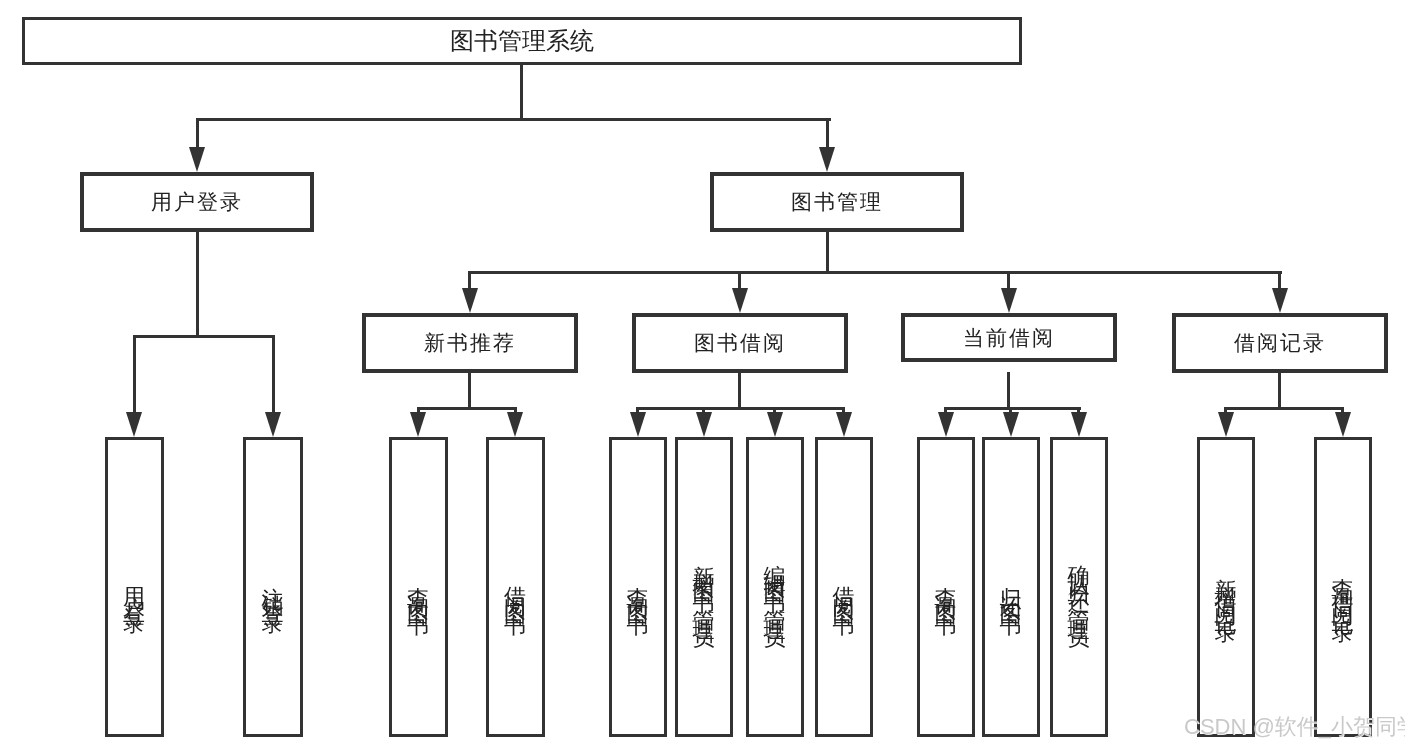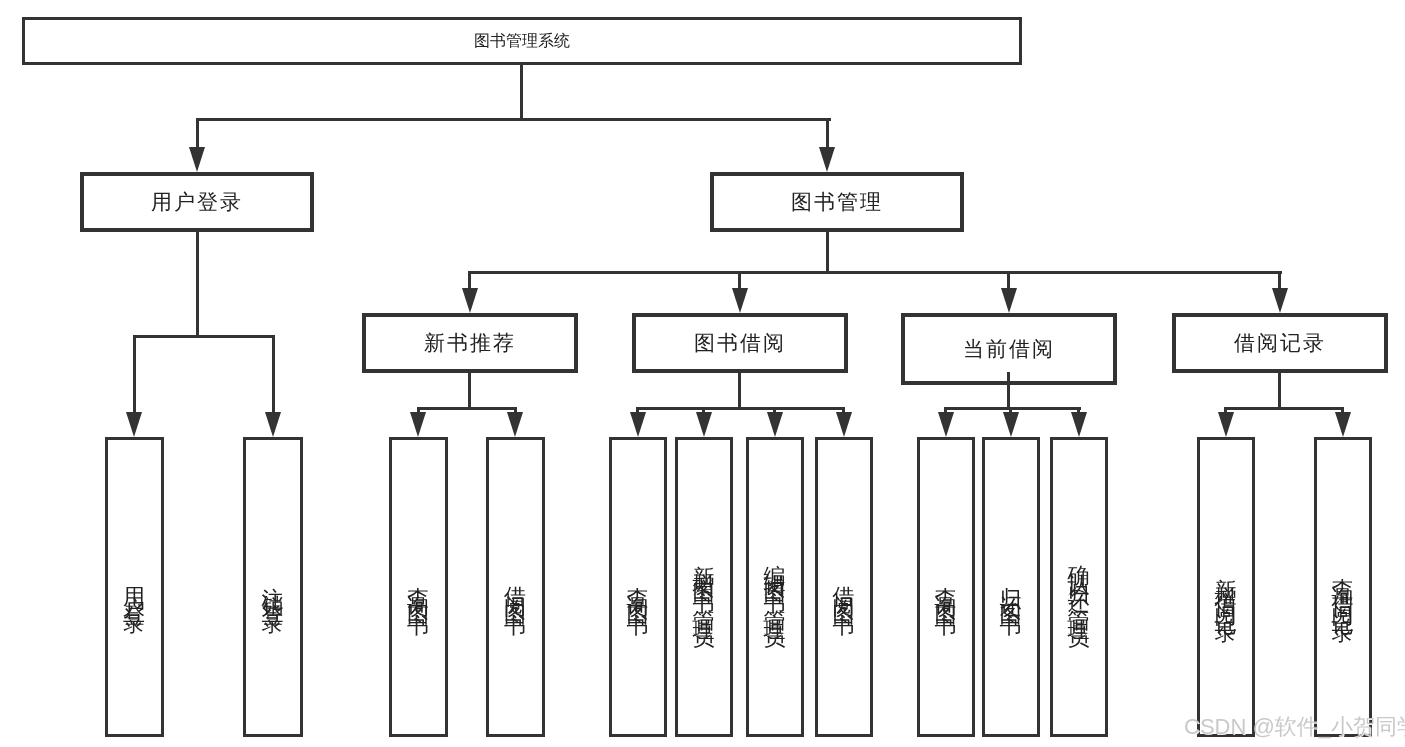--- a/index.html
+++ b/index.html
@@ -12,21 +12,21 @@
   }
   .box{
     position:absolute;
     box-sizing:border-box;
     background:#ffffff;
     border:3px solid #333333;
     display:flex;align-items:center;justify-content:center;
     color:#222222;
   }
   .box.lv23{border-width:4px;}
-  .root-label{font-size:16px;}
+  .root-label{font-size:24px;}
   .h-label{font-size:21px;letter-spacing:2px;}
   .vtext{
     writing-mode:vertical-rl;
     text-orientation:mixed;
     font-size:22px;
     letter-spacing:9px;
     line-height:1.05;
     color:#222222;
     white-space:nowrap;
   }
@@ -63,21 +63,21 @@
   <div class="box lv23" style="left:710px;top:172px;width:254px;height:60px;">
     <span class="h-label">图书管理</span>
   </div>
 
   <div class="box lv23" style="left:362px;top:313px;width:216px;height:60px;">
     <span class="h-label">新书推荐</span>
   </div>
   <div class="box lv23" style="left:632px;top:313px;width:216px;height:60px;">
     <span class="h-label">图书借阅</span>
   </div>
-  <div class="box lv23" style="left:901px;top:313px;width:216px;height:72px;">
+  <div class="box lv23" style="left:901px;top:313px;width:216px;height:49px;">
     <span class="h-label">当前借阅</span>
   </div>
   <div class="box lv23" style="left:1172px;top:313px;width:216px;height:60px;">
     <span class="h-label">借阅记录</span>
   </div>
 
   <div class="box" style="left:105px;top:437px;width:59px;height:300px;">
     <span class="vtext">用户登录</span>
   </div>
   <div class="box" style="left:243px;top:437px;width:60px;height:300px;">

